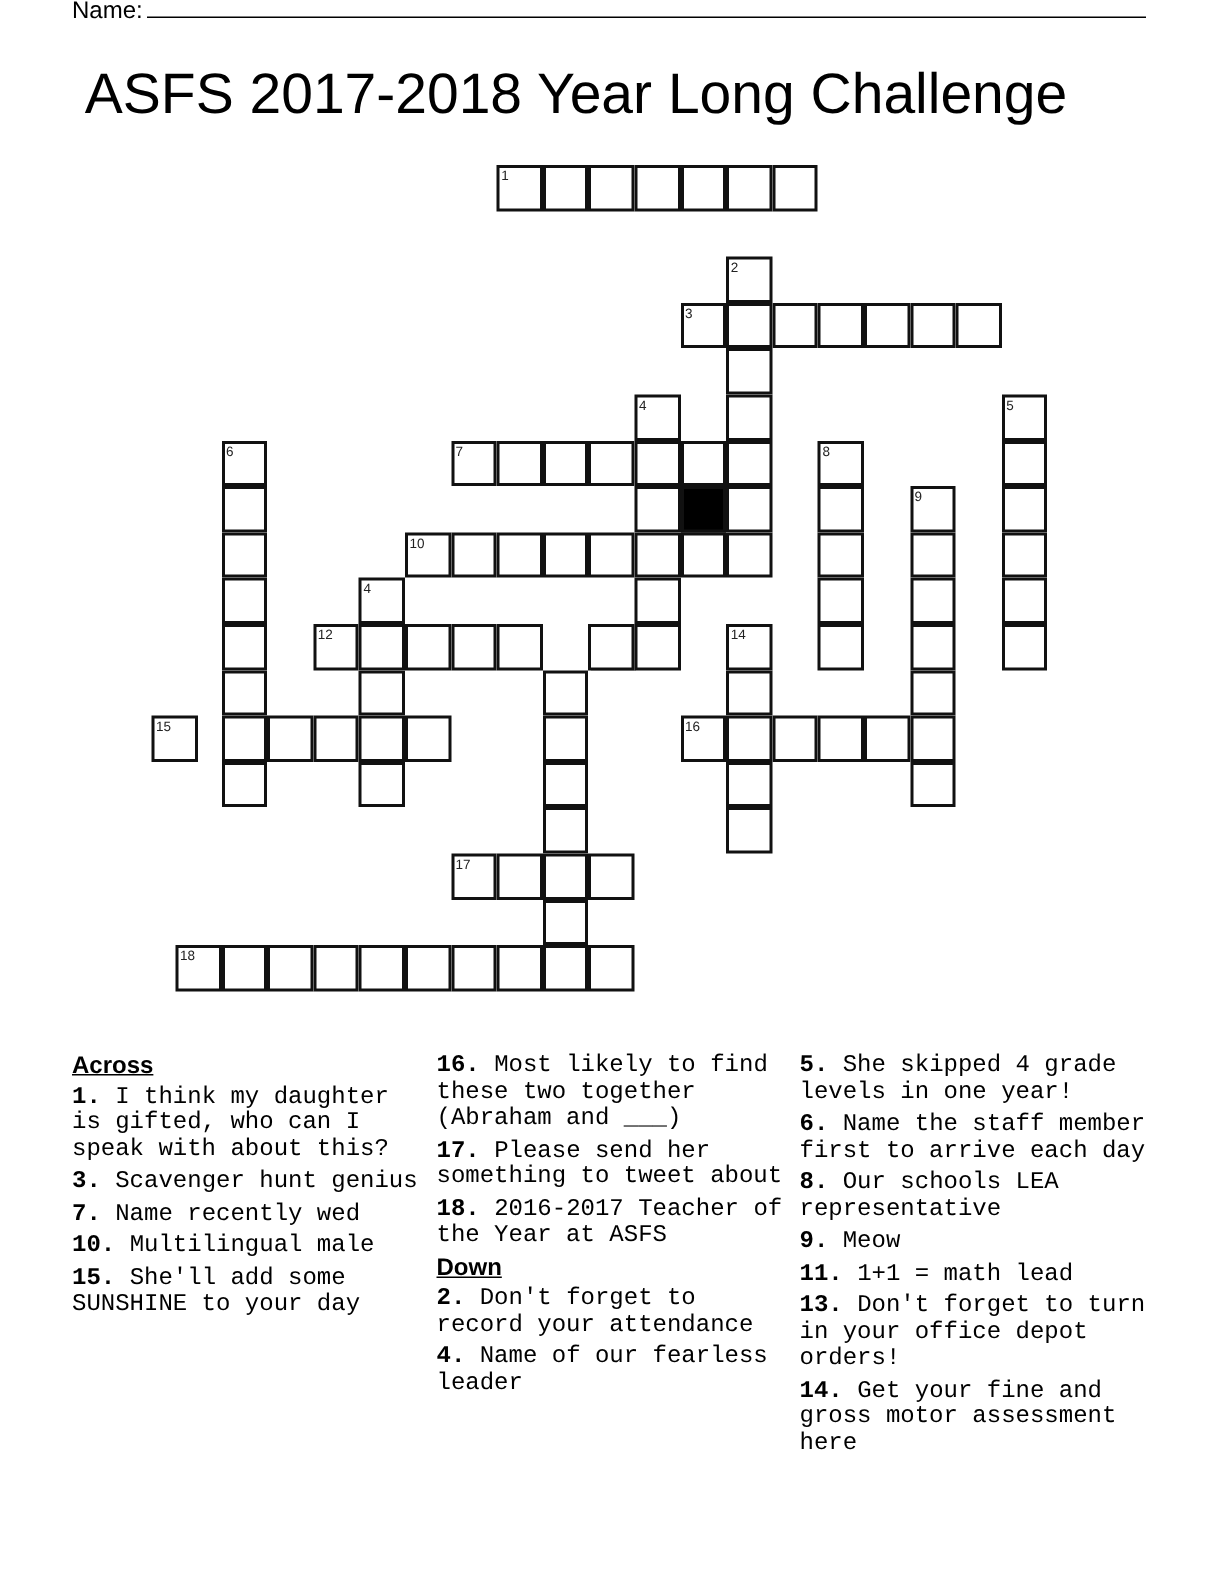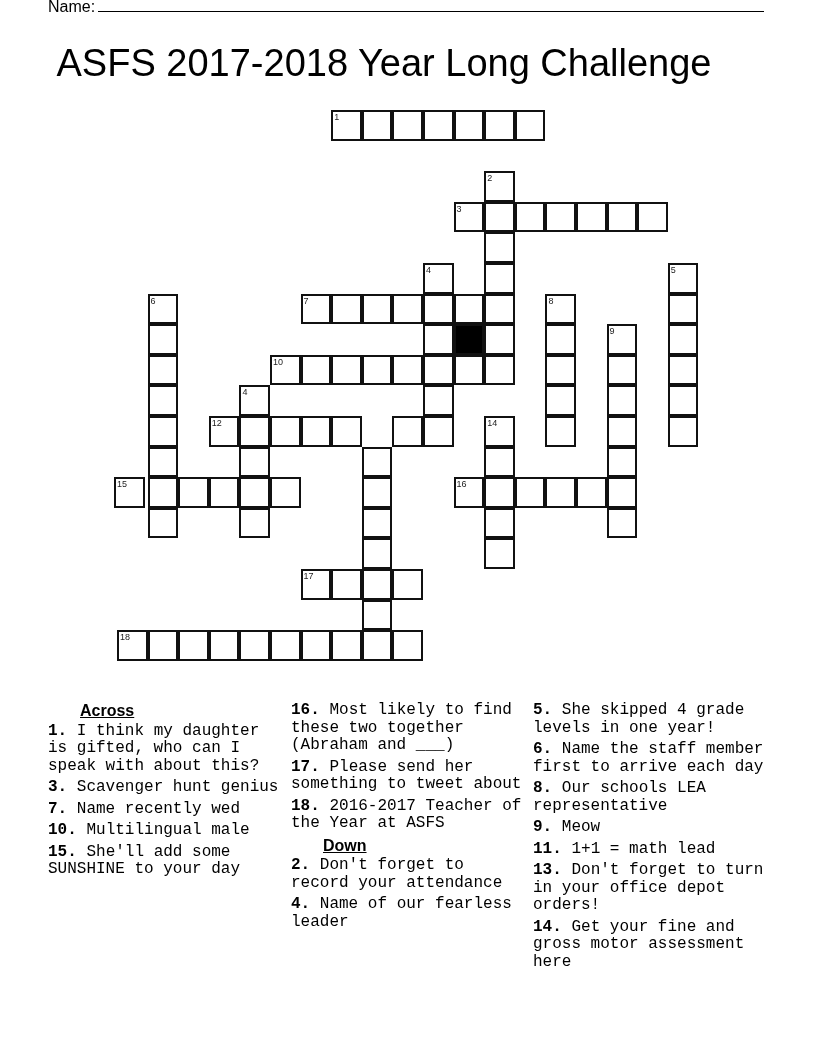--- a/index.html
+++ b/index.html
@@ -5,21 +5,21 @@
   html, body { margin:0; padding:0; background:#ffffff; }
   body { width:816px; height:1056px; position:relative; overflow:hidden; font-family:"Liberation Sans", sans-serif; color:#000; }
   .name-line { position:absolute; left:48px; top:-3px; font-size:16px; white-space:nowrap; }
   .name-line .rule { display:inline-block; width:666px; border-bottom:1px solid #000; height:14px; vertical-align:baseline; margin-left:3px; }
   .title { position:absolute; left:0; width:768px; top:42px; text-align:center; font-size:38px; }
   #grid { position:absolute; left:0; top:0; width:816px; height:700px; }
   .cell { position:absolute; width:30.6px; height:30.6px; box-sizing:border-box; border:2px solid #111; background:#fff; }
   .cell.black { background:#000; }
   .cell .num { position:absolute; left:1px; top:0px; font-size:9px; line-height:10px; color:#222; }
   .clues { position:absolute; top:702px; font-size:16px; line-height:17.5px; }
-  .clues .hdr { font-weight:bold; text-decoration:underline; margin-bottom:3px;margin-left:32px; }
+  .clues .hdr { font-weight:bold; text-decoration:underline; margin-bottom:3px; }
   .clues .clue { margin-bottom:4px;font-family:Liberation Mono, monospace; }
   .clues .clue b { font-weight:bold; }
   .col1 { left:48px; width:236px; }
   .col2 { left:291px; width:236px; }
   .col3 { left:533px; width:236px; }
 </style>
 </head>
 <body>
 
 <div class="name-line">
@@ -136,21 +136,21 @@
     <div class="cell" style="left: 361.8px; top: 569px;"></div>
     <div class="cell" style="left: 361.8px; top: 599.6px;"></div>
     <div class="cell" style="left: 361.8px; top: 630.2px;"></div>
     <div class="cell" style="left: 484.2px; top: 416px;">
       <span class="num">14</span>
     </div>
     <div class="cell" style="left: 484.2px; top: 446.6px;"></div>
     <div class="cell" style="left: 484.2px; top: 477.2px;"></div>
     <div class="cell" style="left: 484.2px; top: 507.8px;"></div>
     <div class="cell" style="left: 484.2px; top: 538.4px;"></div>
-    <div class="cell" style="left: 114px; top: 477.2px; text-align: center;">
+    <div class="cell" style="left: 101px; top: 477.2px; text-align: center;">
       <span class="num">15</span>
     </div>
     <div class="cell" style="left: 178.2px; top: 477.2px;"></div>
     <div class="cell" style="left: 208.8px; top: 477.2px;"></div>
     <div class="cell" style="left: 270px; top: 477.2px;"></div>
     <div class="cell" style="left: 453.6px; top: 477.2px;">
       <span class="num">16</span>
     </div>
     <div class="cell" style="left: 514.8px; top: 477.2px;"></div>
     <div class="cell" style="left: 545.4px; top: 477.2px;"></div>

